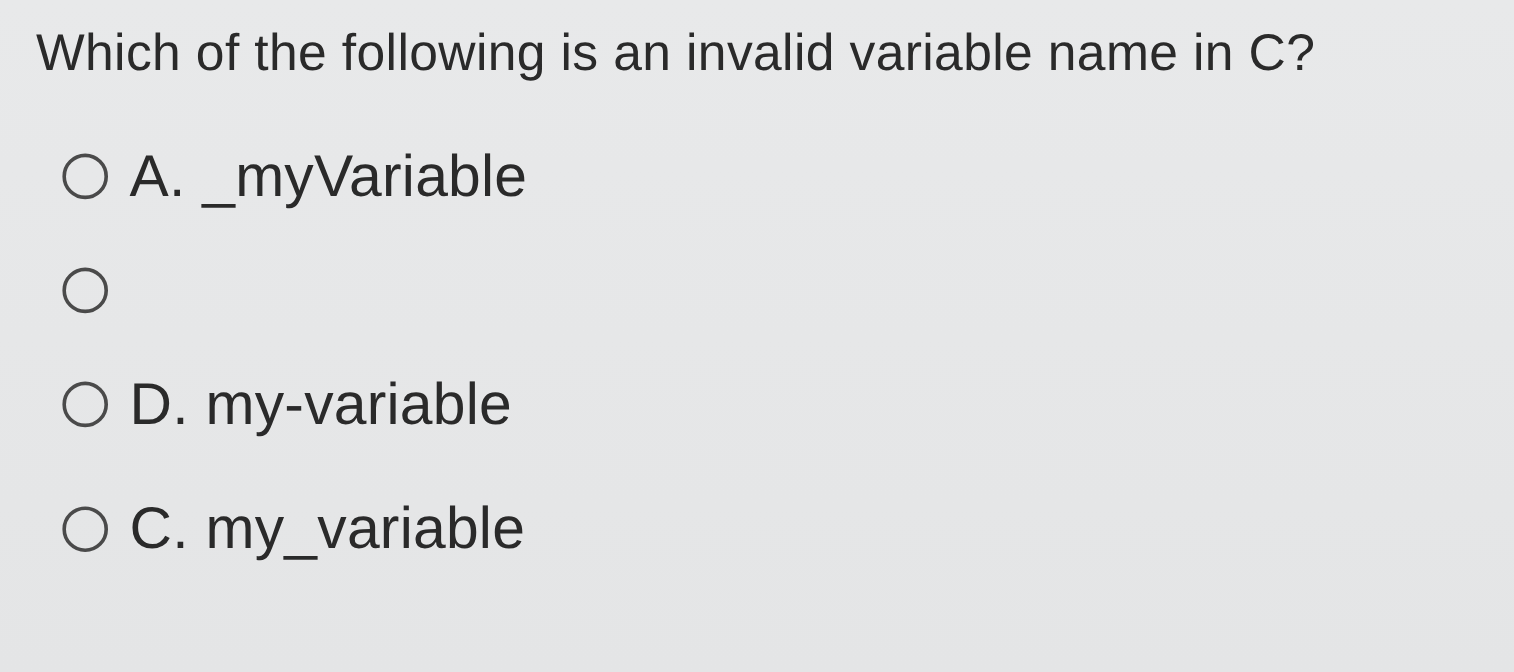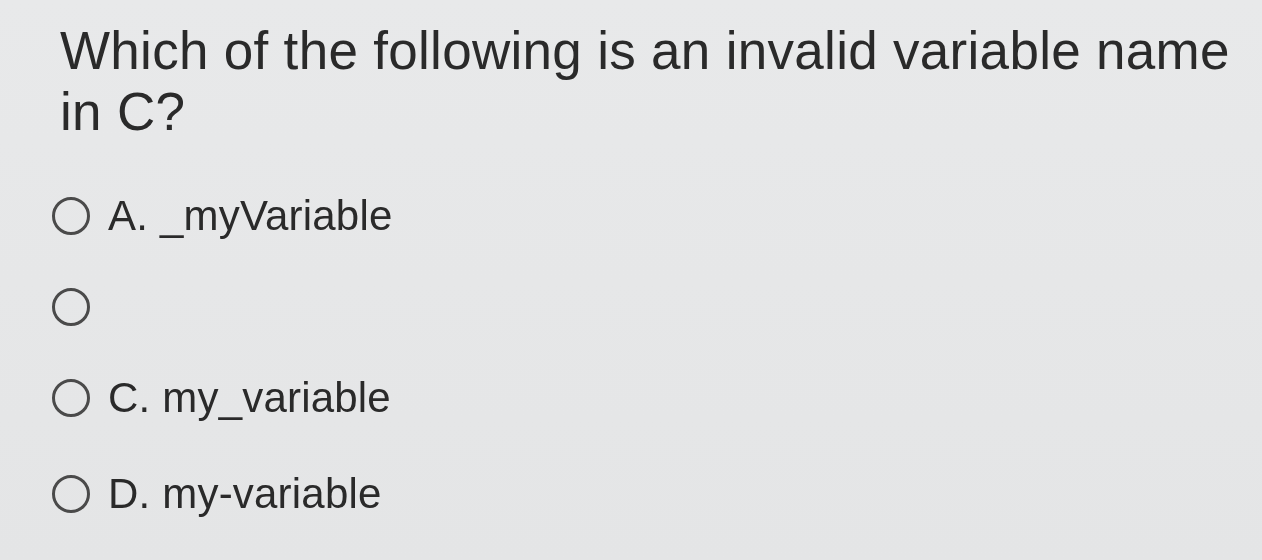--- a/index.html
+++ b/index.html
@@ -10,26 +10,25 @@
     body {
       width: 1262px;
       height: 560px;
       background: linear-gradient(to bottom, #e8e9ea 0%, #e4e5e6 100%);
       font-family: 'Segoe UI', Arial, sans-serif;
       color: #2a2a2a;
       padding: 20px 30px;
       overflow: hidden;
     }
     .question {
-      font-size: 53px;
+      font-size: 43px;
       font-weight: 400;
       color: #2a2a2a;
       margin-bottom: 50px;
       letter-spacing: 0.3px;
-      margin-left: 30px;
     }
     .options {
       display: flex;
       flex-direction: column;
       gap: 48px;
       padding-left: 22px;
     }
     .option {
       display: flex;
       align-items: center;
@@ -38,40 +37,40 @@
     .radio {
       width: 38px;
       height: 38px;
       border: 3px solid #4a4a4a;
       border-radius: 50%;
       flex-shrink: 0;
       background: transparent;
       cursor: pointer;
     }
     .option-text {
-      font-size: 42px;
+      font-size: 49px;
       font-weight: 400;
       color: #2a2a2a;
       letter-spacing: 0.2px;
     }
   </style>
 </head>
 <body>
 
 <div class="question">Which of the following is an invalid variable name in C?</div>
 
 <div class="options">
   <div class="option">
     <div class="radio"></div>
     <div class="option-text">A. _myVariable</div>
   </div>
   <div class="option">
     <div class="radio"></div>
   </div>
   <div class="option">
     <div class="radio"></div>
-    <div class="option-text">C. my_variable</div>
+    <div class="option-text">D. my-variable</div>
   </div>
   <div class="option">
     <div class="radio"></div>
-    <div class="option-text">D. my-variable</div>
+    <div class="option-text">C. my_variable</div>
   </div>
 </div>
 
 </body></html>

